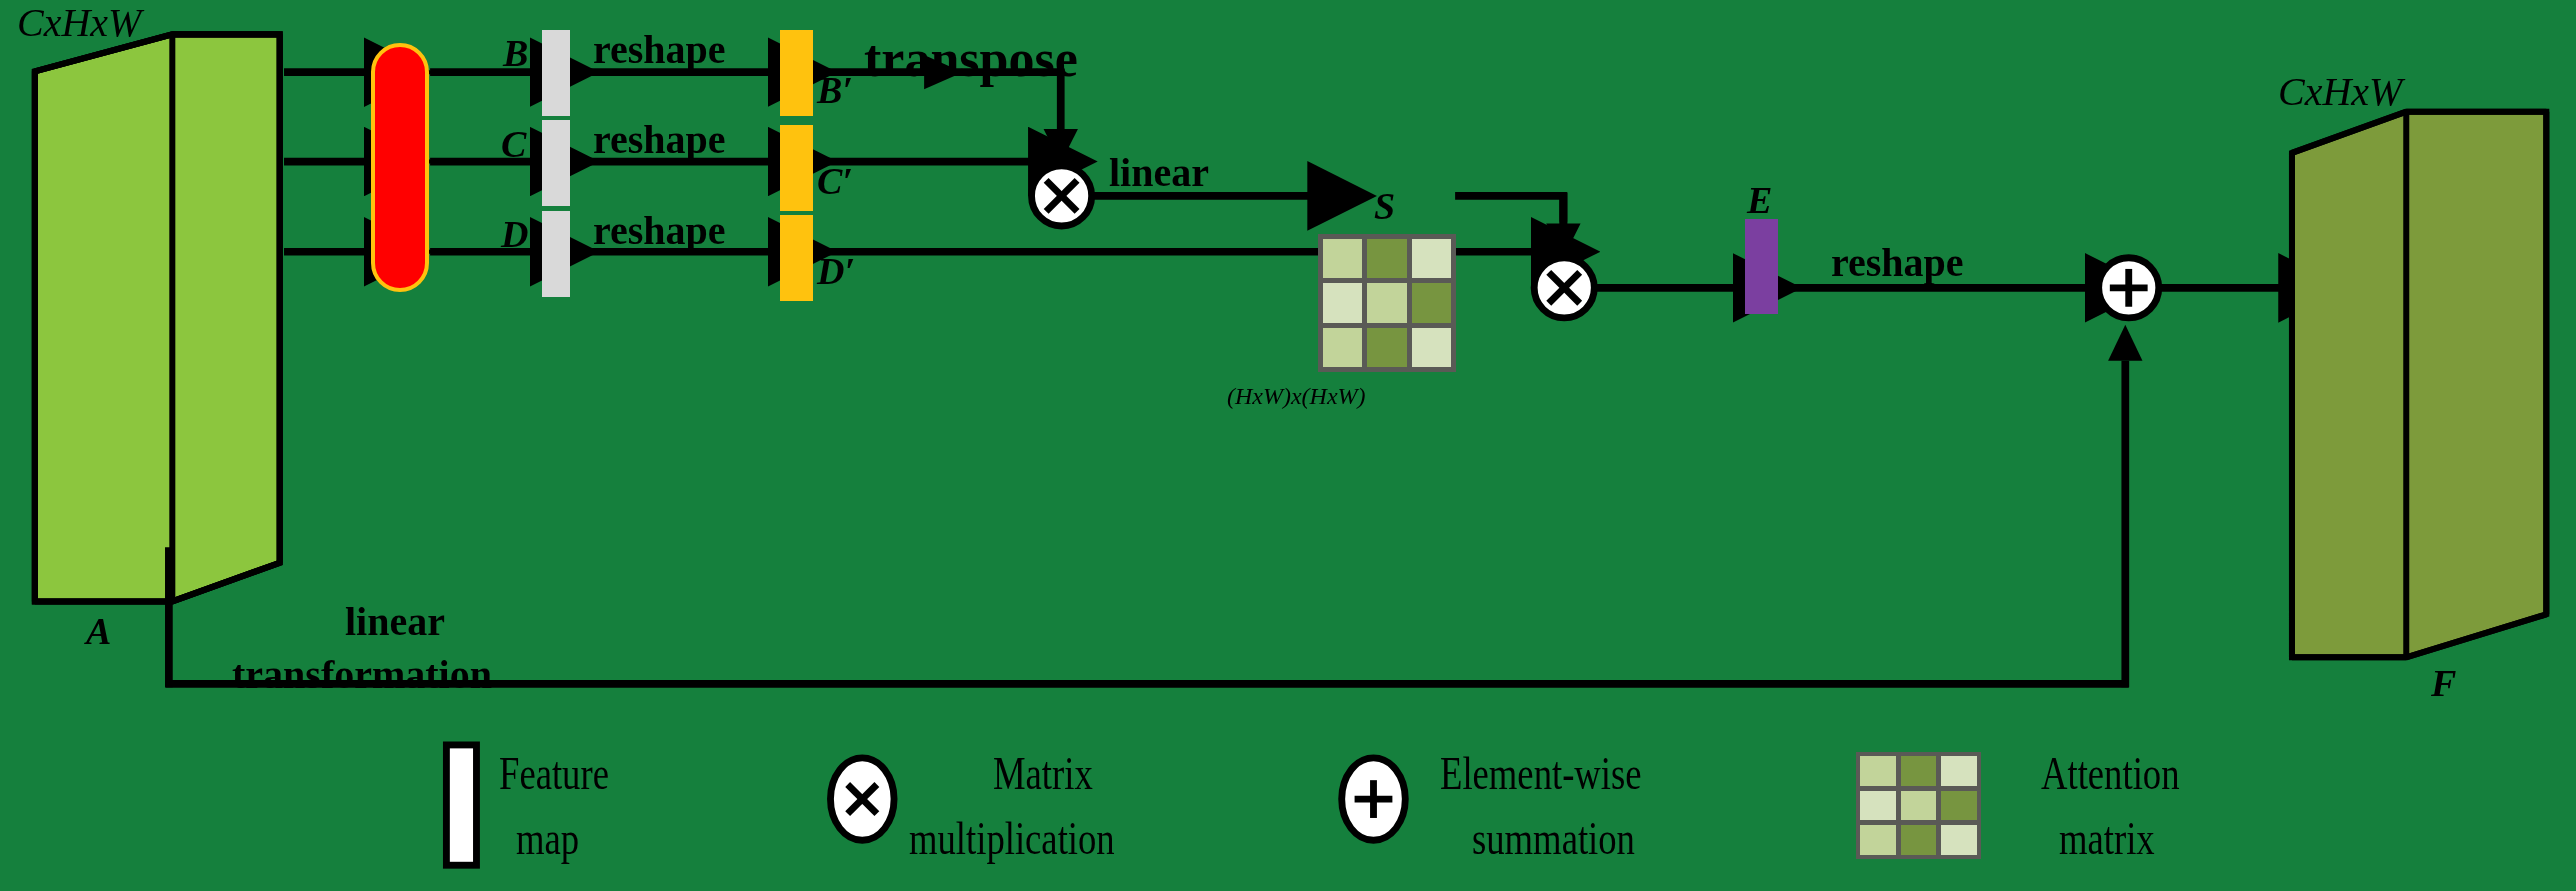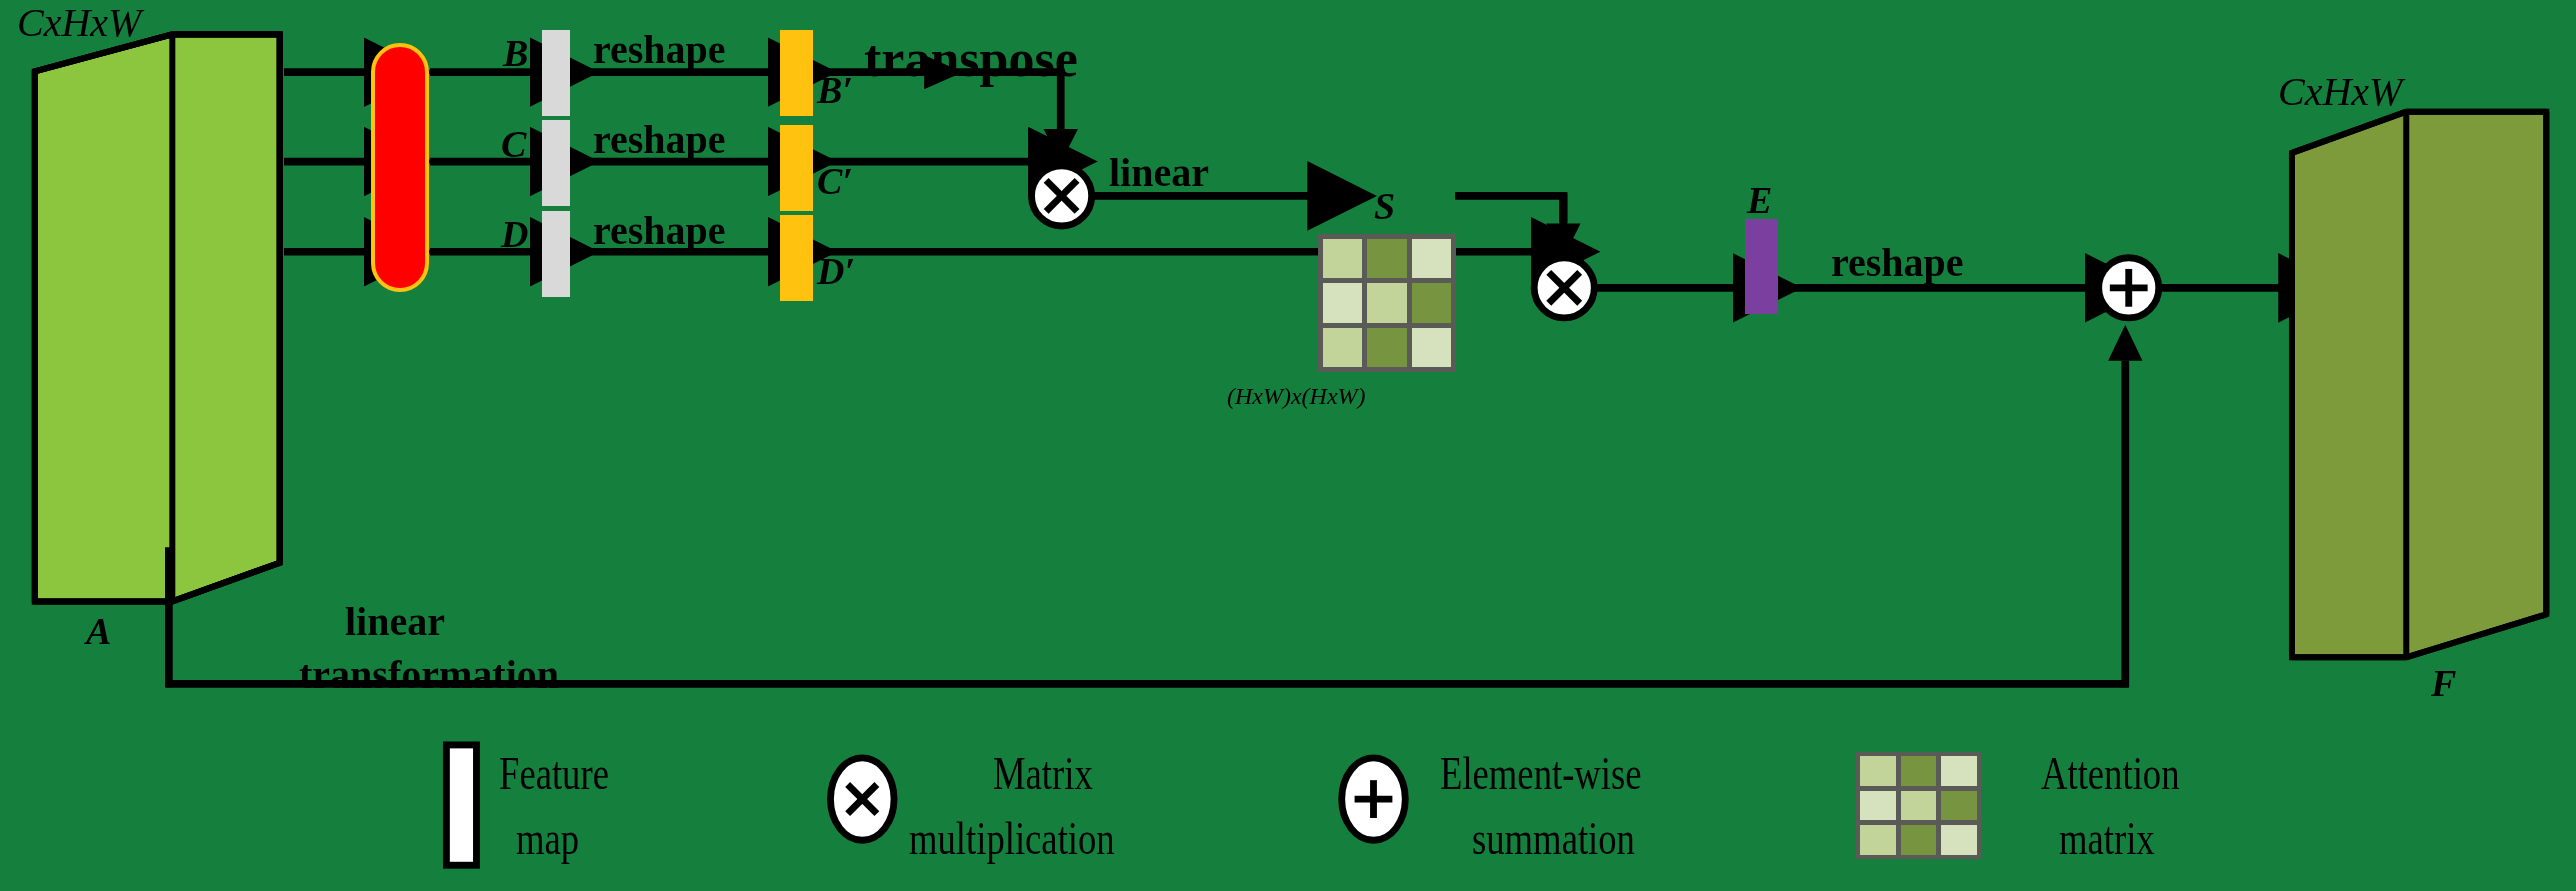--- a/index.html
+++ b/index.html
@@ -246,21 +246,21 @@
     <div class="cell" style="background:#779540"></div>
     <div class="cell" style="background:#C2D49A"></div>
     <div class="cell" style="background:#779540"></div>
     <div class="cell" style="background:#D6E2BE"></div>
   </div>
 
   <div class="lbl italic" style="left:17px; top:3.4px; font-size:40px;">CxHxW</div>
   <div class="lbl italic-bold" style="left:86px; top:612px; font-size:38px;">A</div>
 
   <div class="lbl plain" style="left:292px; top:602px; font-size:40px; width:206px; text-align:center;">linear</div>
-  <div class="lbl plain" style="left:232px; top:655px; font-size:40px; width:327px; text-align:right;">transformation</div>
+  <div class="lbl plain" style="left:232px; top:655px; font-size:40px; width:327px; text-align:left;">transformation</div>
 
   <div class="lbl italic-bold" style="left:503px; top:34px; font-size:38px;">B</div>
   <div class="lbl italic-bold" style="left:501px; top:125px; font-size:38px;">C</div>
   <div class="lbl italic-bold" style="left:501px; top:215px; font-size:38px;">D</div>
 
   <div class="lbl plain" style="left:593px; top:30px; font-size:40px;">reshape</div>
   <div class="lbl plain" style="left:593px; top:120px; font-size:40px;">reshape</div>
   <div class="lbl plain" style="left:593px; top:211px; font-size:40px;">reshape</div>
 
   <div class="lbl italic-bold" style="left:817px; top:71px; font-size:38px;">B′</div>

